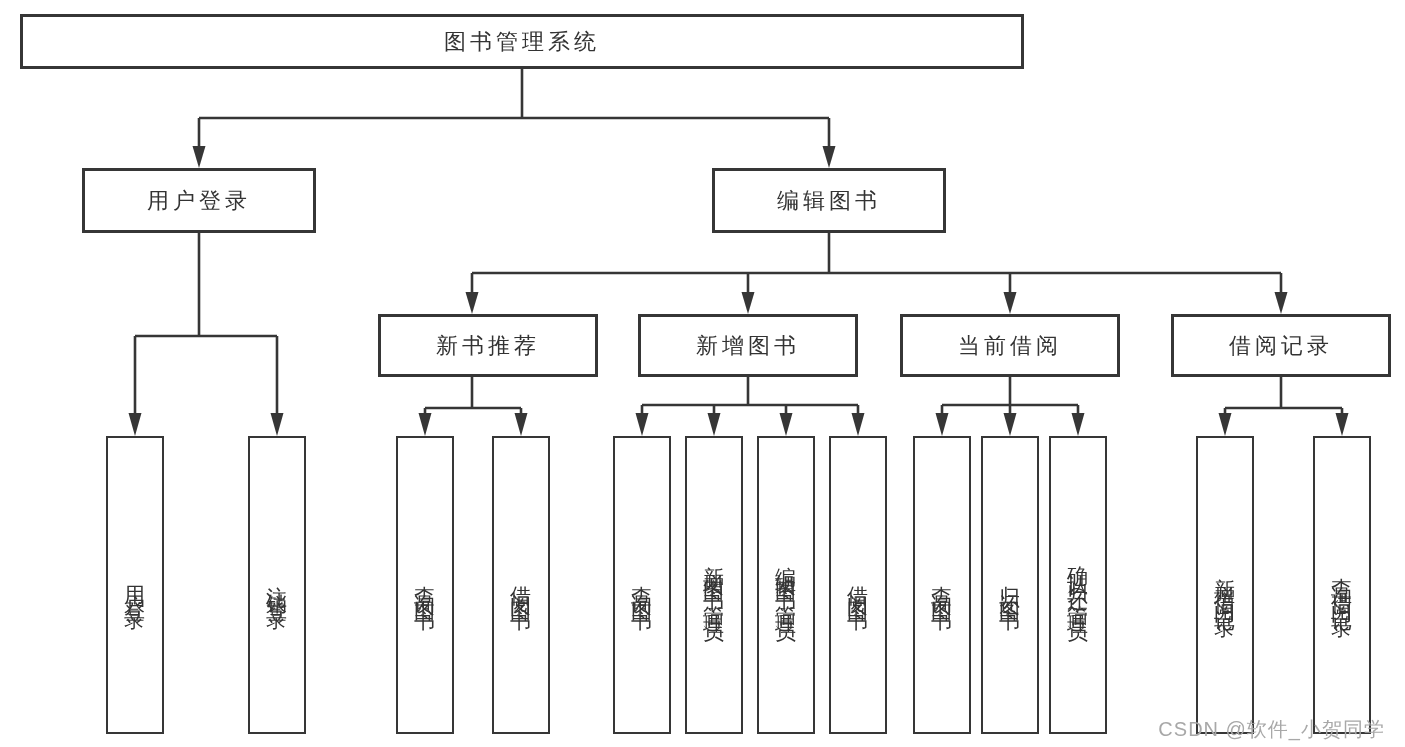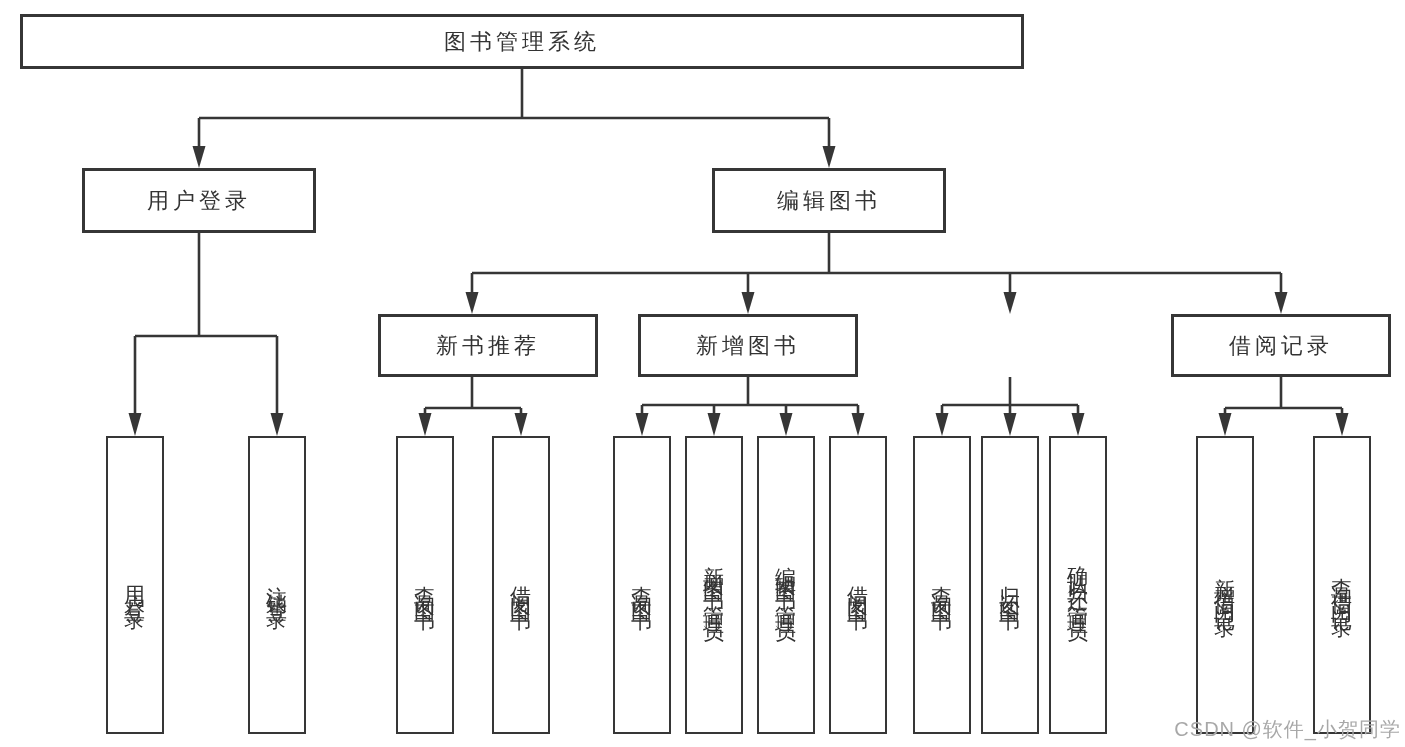--- a/index.html
+++ b/index.html
@@ -31,21 +31,21 @@
   .n-rcd    { left:1171px; top:314px; width:220px; height:63px; }
   
   .leaf { top:436px; width:58px; height:298px; }
   .lf1  { left:106px; }  .lf2  { left:248px; }
   .lf3  { left:396px; }  .lf4  { left:492px; }
   .lf5  { left:613px; }  .lf6  { left:685px; }
   .lf7  { left:757px; }  .lf8  { left:829px; }
   .lf9  { left:913px; }  .lf10 { left:981px; }  .lf11 { left:1049px; }
   .lf12 { left:1196px; } .lf13 { left:1313px; }
   .watermark {
-    position:absolute; right:4px; bottom:4px; z-index:2;
+    position:absolute; right:20px; bottom:4px; z-index:2;
     font-size:20px; color:#a8a8a8; letter-spacing:1px; white-space:nowrap;margin-top:41px;
   }
 </style>
 </head>
 <body>
 
 <div class="canvas">
 
   <svg class="connectors" width="1405" height="747" viewBox="0 0 1405 747">
     <g stroke="#363636" stroke-width="2.6" fill="none">
@@ -120,20 +120,21 @@
     </g>
   </svg>
 
   <div class="node h n-root">图书管理系统</div>
 
   <div class="node h n-login">用户登录</div>
   <div class="node h n-mgmt">编辑图书</div>
 
   <div class="node h n-rec">新书推荐</div>
   <div class="node h n-borrow">新增图书</div>
+  <div class="node h n-cur">当前借阅</div>
   <div class="node h n-rcd">借阅记录</div>
 
   <div class="node leaf lf1">
     <span>用户登录</span>
   </div>
   <div class="node leaf lf2">
     <span>注销登录</span>
   </div>
   <div class="node leaf lf3">
     <span>查询图书</span>

